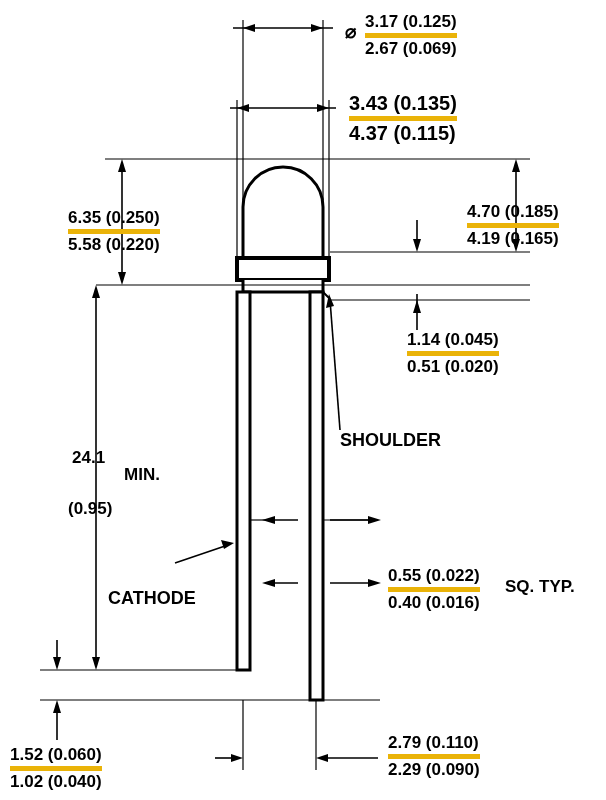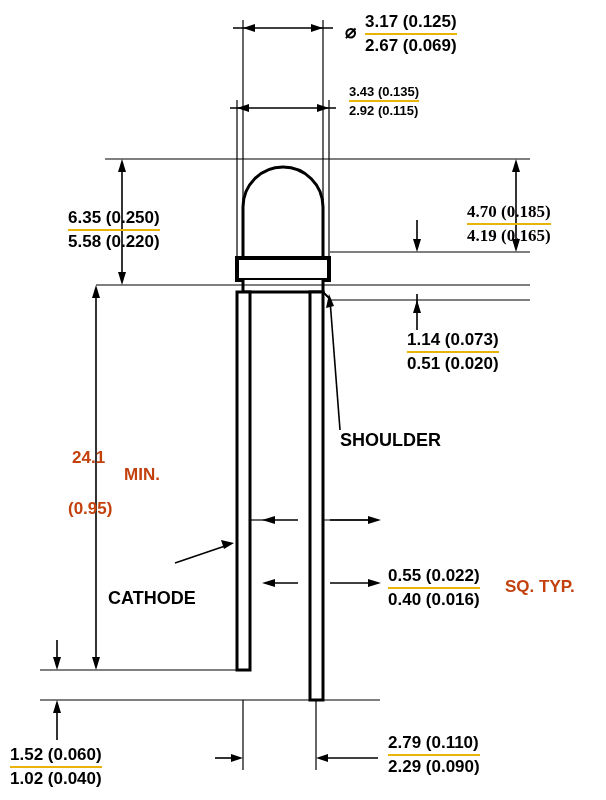--- a/index.html
+++ b/index.html
@@ -14,35 +14,35 @@
     position: relative;
     width: 606px;
     height: 800px;
     background: #ffffff;
     overflow: hidden;
   }
   .dim-text {
     position: absolute;
     font-family: "Liberation Sans", sans-serif;
     font-weight: bold;
-    color: #c2410c;
+    color: #000000;
     white-space: nowrap;
     line-height: 1.12;
   }
   .frac {
     position: absolute;
     font-family: "Liberation Sans", sans-serif;
     font-weight: bold;
     color: #000000;
     white-space: nowrap;
     text-align: left;
   }
   .frac .num {
     display: block;
-    border-bottom: 2px solid #eab308;
+    border-bottom: 5px solid #eab308;
     padding-bottom: 1px;
   }
   .frac .den {
     display: block;
     padding-top: 1px;
   }
   svg.overlay {
     position: absolute;
     left: 0;
     top: 0;
@@ -179,37 +179,37 @@
     </g>
   </svg>
 
   <div class="label-plain" style="left:345px; top:20px; font-size:19px;">⌀</div>
 
   <div class="frac" style="left:365px; top:12px; font-size:17px;">
     <span class="num">3.17 (0.125)</span>
     <span class="den">2.67 (0.069)</span>
   </div>
 
-  <div class="frac" style="left:349px; top:84px; font-size:13px;">
+  <div class="frac" style="left:349px; top:92px; font-size:20px;">
     <span class="num">3.43 (0.135)</span>
-    <span class="den">2.92 (0.115)</span>
+    <span class="den">4.37 (0.115)</span>
   </div>
 
   <div class="frac" style="left:68px; top:208px; font-size:17px;">
     <span class="num">6.35 (0.250)</span>
     <span class="den">5.58 (0.220)</span>
   </div>
 
-  <div class="frac" style="left:467px; top:202px; font-size:17px;font-family:Liberation Serif, serif;">
+  <div class="frac" style="left:467px; top:202px; font-size:17px;">
     <span class="num">4.70 (0.185)</span>
     <span class="den">4.19 (0.165)</span>
   </div>
 
   <div class="frac" style="left:407px; top:330px; font-size:17px;">
-    <span class="num">1.14 (0.073)</span>
+    <span class="num">1.14 (0.045)</span>
     <span class="den">0.51 (0.020)</span>
   </div>
 
   <div class="dim-text" style="left:72px; top:448px; font-size:17px;">24.1</div>
   <div class="dim-text" style="left:68px; top:470px; font-size:17px;margin-top:29px;">(0.95)</div>
   <div class="dim-text" style="left:124px; top:465px; font-size:17px;">MIN.</div>
 
 
   <div class="frac" style="left:388px; top:566px; font-size:17px;text-align:right;">
     <span class="num">0.55 (0.022)</span>

